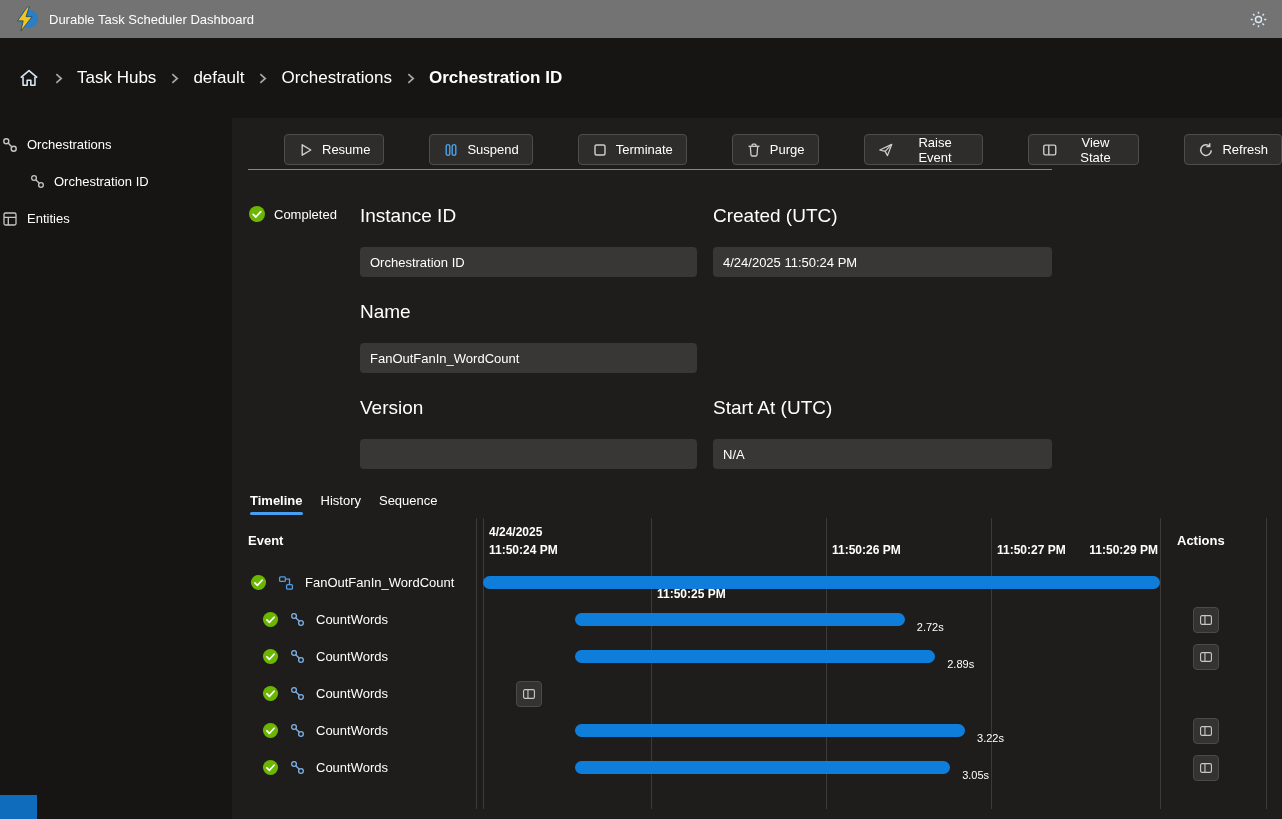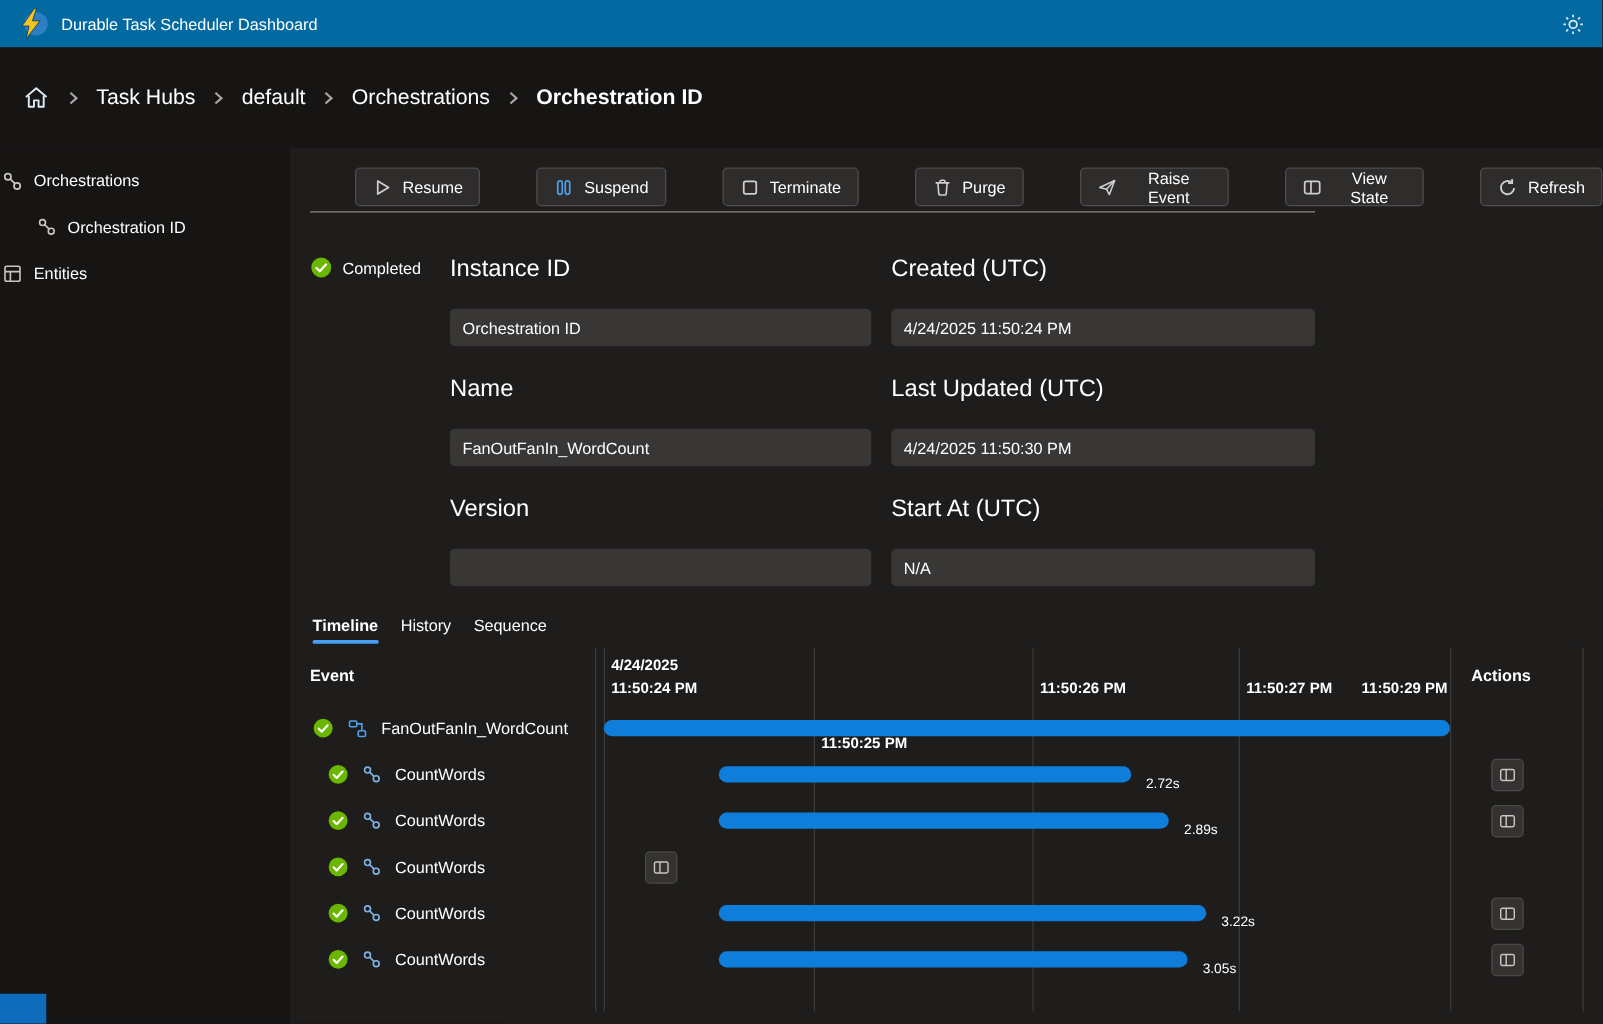--- a/index.html
+++ b/index.html
@@ -6,21 +6,21 @@
   html, body { width: 1282px; height: 819px; }
   body {
     font-family: "Liberation Sans", sans-serif;
     background: #161514;
     color: #ffffff;
     overflow: hidden;
   }
   svg { display: block; }
 
   
-  .topbar { height: 38px; background: #0369a1; display: flex; align-items: center; padding: 0 12px; gap: 9px; }
+  .topbar { height: 38px; background: #737373; display: flex; align-items: center; padding: 0 12px; gap: 9px; }
   .topbar .title { font-size: 13px; color: #fff; }
   .topbar .spacer { flex: 1; }
   .gear-btn { background: none; border: none; cursor: pointer; display: flex; padding: 2px; }
 
   
   .crumbbar { height: 80px; display: flex; align-items: center; padding: 0 18px; gap: 12px; background: #161514; }
   .home-btn { background: none; border: none; cursor: pointer; display: flex; padding: 0; }
   .crumb { font-size: 17px; color: #fff; cursor: pointer; background: none; border: none; font-family: inherit; }
   .crumb.current { font-weight: 700; cursor: default; }
   .chev { display: flex; }
@@ -250,24 +250,20 @@
           <label>Created (UTC)</label>
           <input type="text" value="4/24/2025 11:50:24 PM" style="">
         </div>
       </div>
       <div class="frow">
         <div class="fspacer"></div>
         <div class="fcol">
           <label>Name</label>
           <input type="text" value="FanOutFanIn_WordCount" style="">
         </div>
-        <div class="fcol right">
-          <label>Last Updated (UTC)</label>
-          <input type="text" value="4/24/2025 11:50:30 PM" style="">
-        </div>
       </div>
       <div class="frow">
         <div class="fspacer"></div>
         <div class="fcol">
           <label>Version</label>
           <input type="text" value="" style="">
         </div>
         <div class="fcol right">
           <label>Start At (UTC)</label>
           <input type="text" value="N/A" style="">

